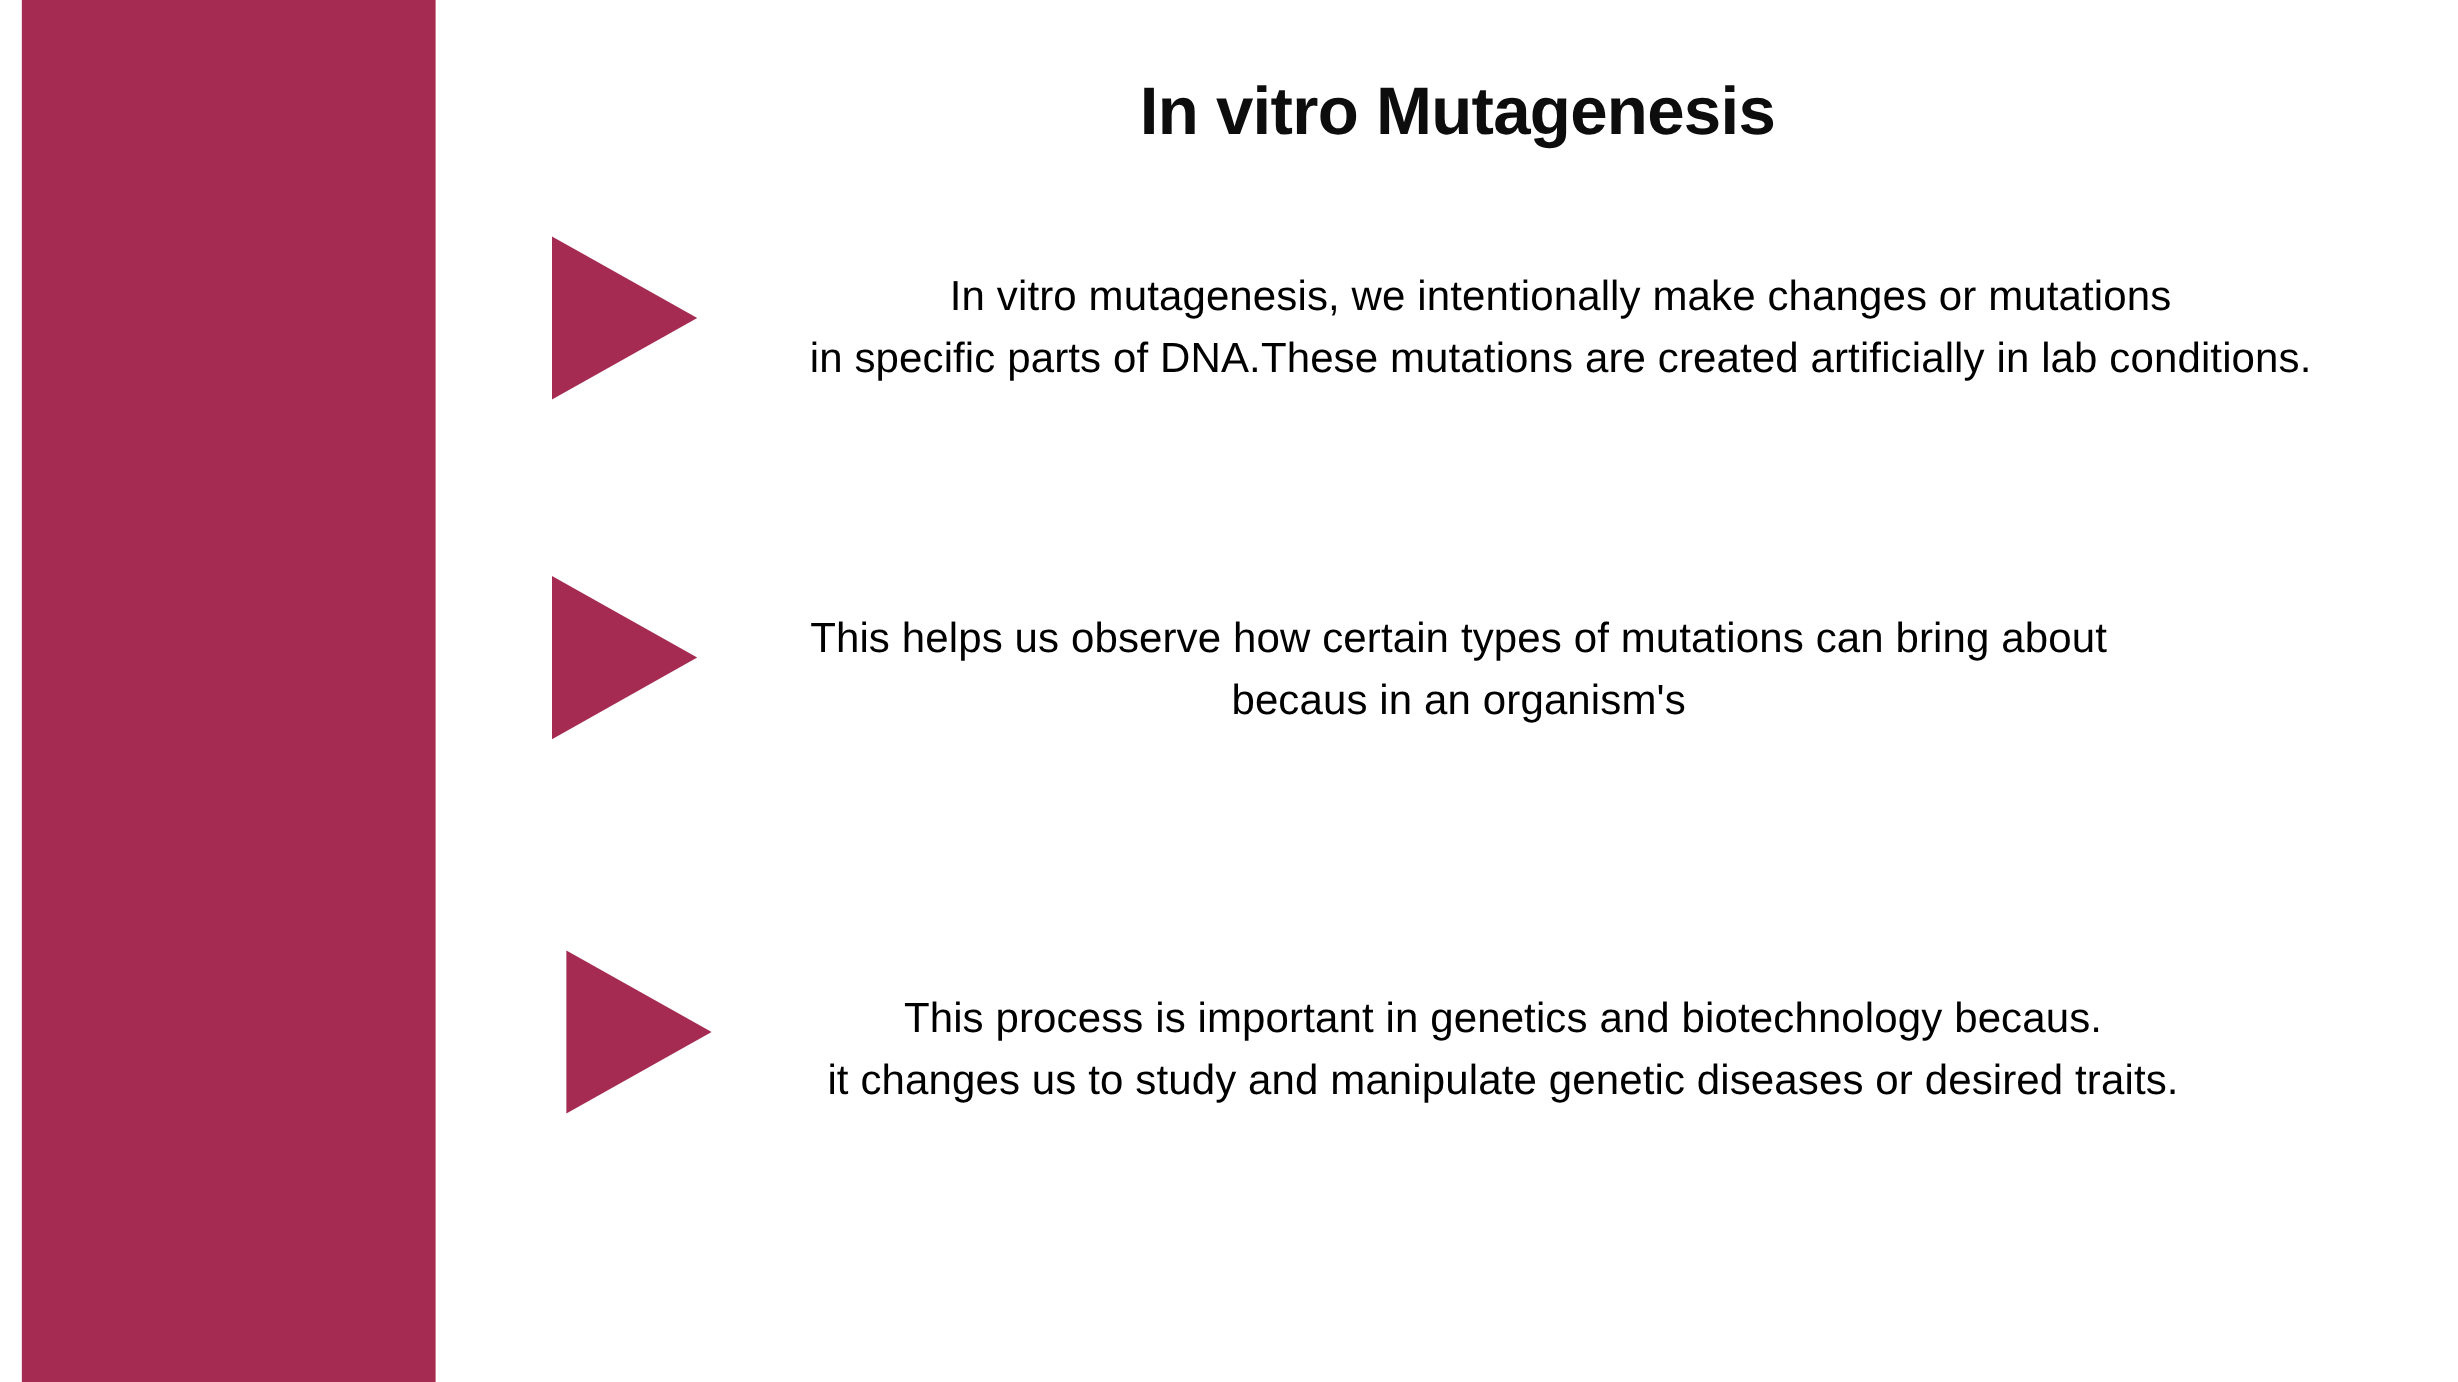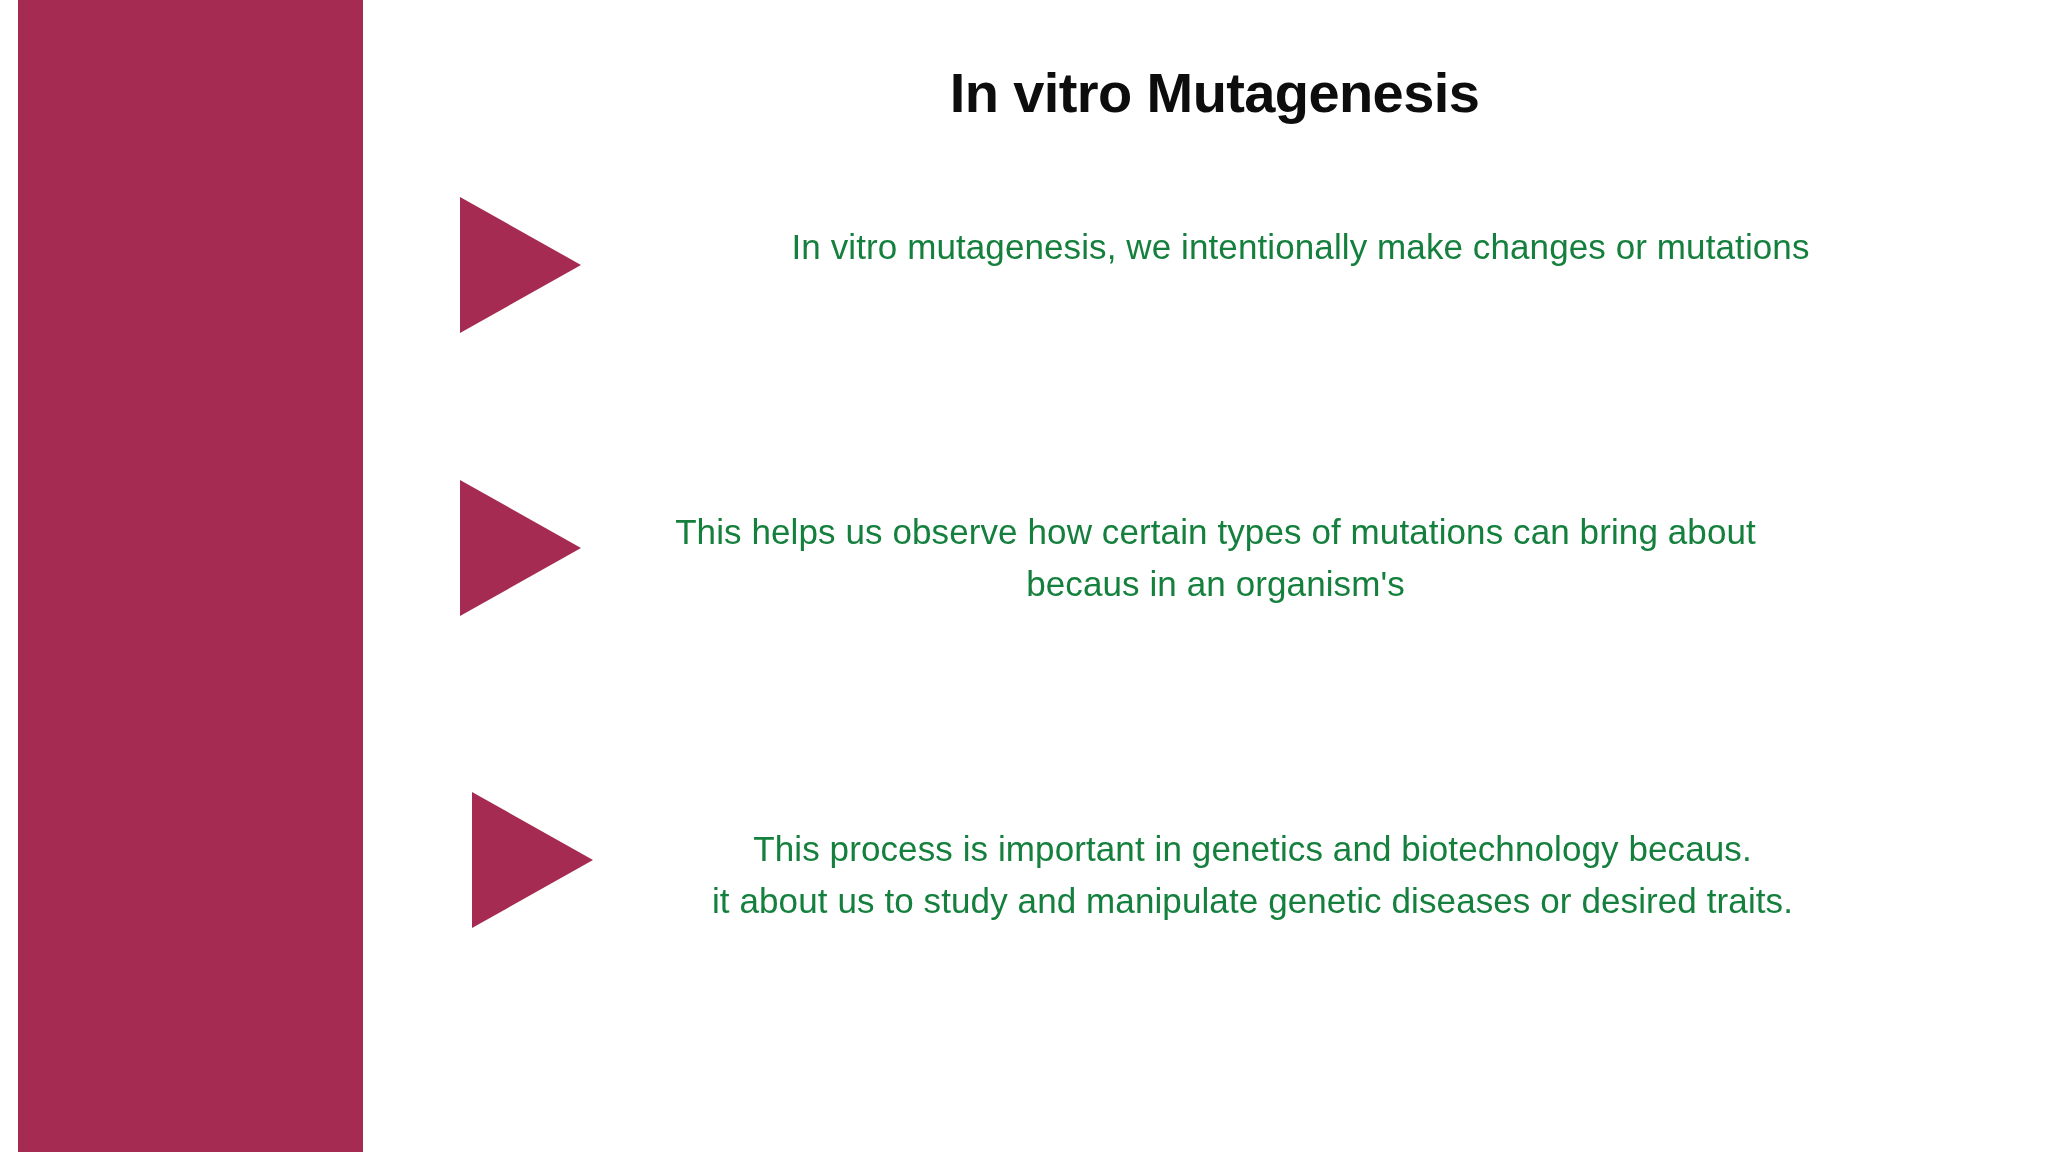--- a/index.html
+++ b/index.html
@@ -54,21 +54,21 @@
   .bullet-marker svg {
     display: block;
     width: 125px;
     height: 140px;
   }
   .bullet-text {
     flex: 1 1 auto;
     text-align: center;
     font-size: 35px;
     line-height: 1.48;
-    color: #15803d;
+    color: #000000;
     letter-spacing: 0.1px;
     padding-top: 26px;
   }
   .bullet-text .line {
     display: block;
     white-space: nowrap;
   }
 
   
   #bullet-row-1 { left: 440px; top: 195px; width: 1560px; }
@@ -88,20 +88,21 @@
   <div class="slide-title">In vitro Mutagenesis</div>
 
   <div class="bullet-row" id="bullet-row-1">
     <div class="bullet-marker">
       <svg viewBox="0 0 125 140" xmlns="http://www.w3.org/2000/svg">
         <polygon points="2,2 123,70 2,138" fill="#A52B53"></polygon>
       </svg>
     </div>
     <div class="bullet-text">
       <span class="line">In vitro mutagenesis, we intentionally make changes or mutations</span>
+      <span class="line">in specific parts of DNA.These mutations are created artificially in lab conditions.</span>
     </div>
   </div>
 
   <div class="bullet-row" id="bullet-row-2">
     <div class="bullet-marker">
       <svg viewBox="0 0 125 140" xmlns="http://www.w3.org/2000/svg">
         <polygon points="2,2 123,70 2,138" fill="#A52B53"></polygon>
       </svg>
     </div>
     <div class="bullet-text">
@@ -111,17 +112,17 @@
   </div>
 
   <div class="bullet-row" id="bullet-row-3">
     <div class="bullet-marker">
       <svg viewBox="0 0 125 140" xmlns="http://www.w3.org/2000/svg">
         <polygon points="2,2 123,70 2,138" fill="#A52B53"></polygon>
       </svg>
     </div>
     <div class="bullet-text">
       <span class="line">This process is important in genetics and biotechnology becaus.</span>
-      <span class="line">it about us to study and manipulate genetic diseases or desired traits.</span>
+      <span class="line">it changes us to study and manipulate genetic diseases or desired traits.</span>
     </div>
   </div>
 
 </div>
 
 </body></html>

